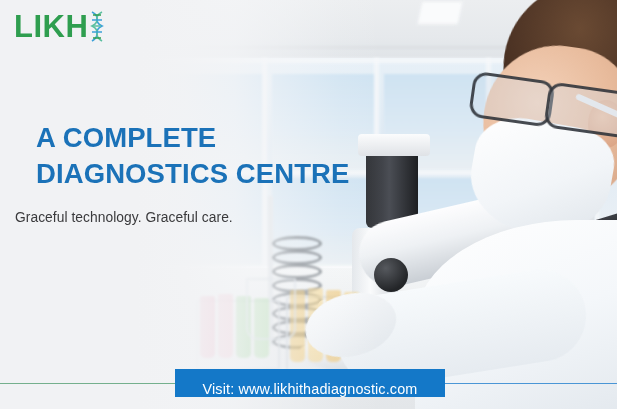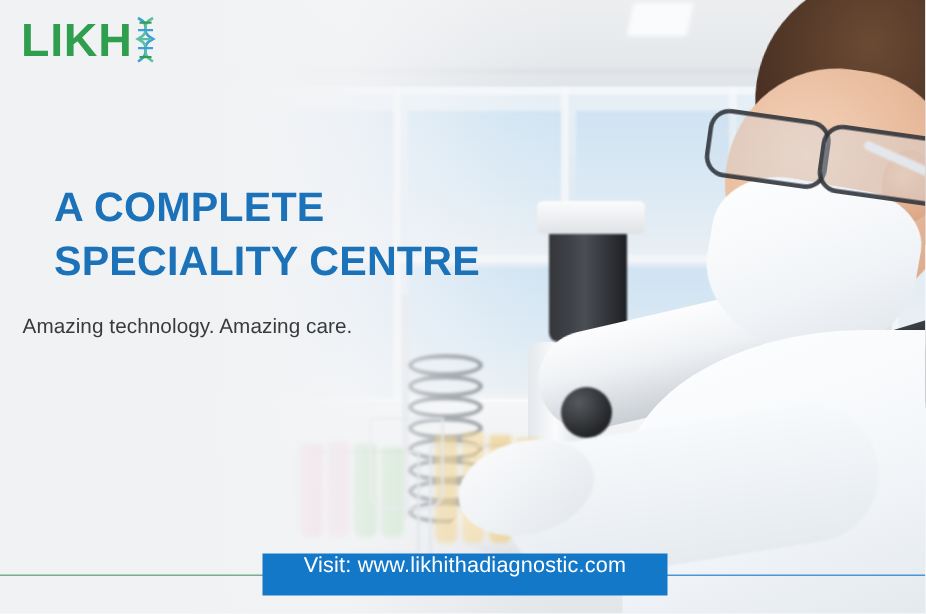--- a/index.html
+++ b/index.html
@@ -124,21 +124,21 @@
 
   .subhead{position:absolute;left:15px;top:210px;
     font-size:13.8px;color:#3a3a3c;letter-spacing:.05px;}
 
   
   .rule{position:absolute;left:0;top:383px;width:100%;height:1px;}
   .rule-green{position:absolute;left:0;top:0;width:300px;height:1px;background:#4a9a6b;opacity:.75;}
   .rule-blue{position:absolute;left:300px;top:0;width:317px;height:1px;background:#2e86d0;opacity:.85;}
 
   .urlbar{position:absolute;left:175px;top:369px;width:270px;height:28px;
-    background:#1478c8;display:flex;align-items:flex-start;justify-content:center;}
+    background:#1478c8;display:flex;align-items:flex-end;justify-content:center;}
   .urlbar span{color:#ffffff;font-size:14.4px;letter-spacing:.15px;white-space:nowrap;}
 </style>
 </head>
 <body>
 
 <div class="banner">
 
   <div class="photo">
 
     <div class="ceiling"></div>
@@ -242,24 +242,24 @@
           <line x1="4" y1="16" x2="12" y2="16" stroke="#5bbfa0" stroke-width="1.5"></line>
           <line x1="3" y1="22" x2="13" y2="22" stroke="#3aa0d8" stroke-width="1.5"></line>
           <line x1="4" y1="28" x2="12" y2="28" stroke="#2f9e4f" stroke-width="1.5"></line>
         </svg>
       </span>
     </div>
   </div>
 
   <div class="headline">
     <span class="l1">A COMPLETE</span>
-    <span class="l2">SPECIALITY CENTRE</span>
-  </div>
-
-  <div class="subhead">Amazing technology. Amazing care.</div>
+    <span class="l2">DIAGNOSTICS CENTRE</span>
+  </div>
+
+  <div class="subhead">Graceful technology. Graceful care.</div>
 
   <div class="rule">
     <div class="rule-green"></div>
     <div class="rule-blue"></div>
   </div>
 
   <div class="urlbar">
     <span>Visit: www.likhithadiagnostic.com</span>
   </div>
 

